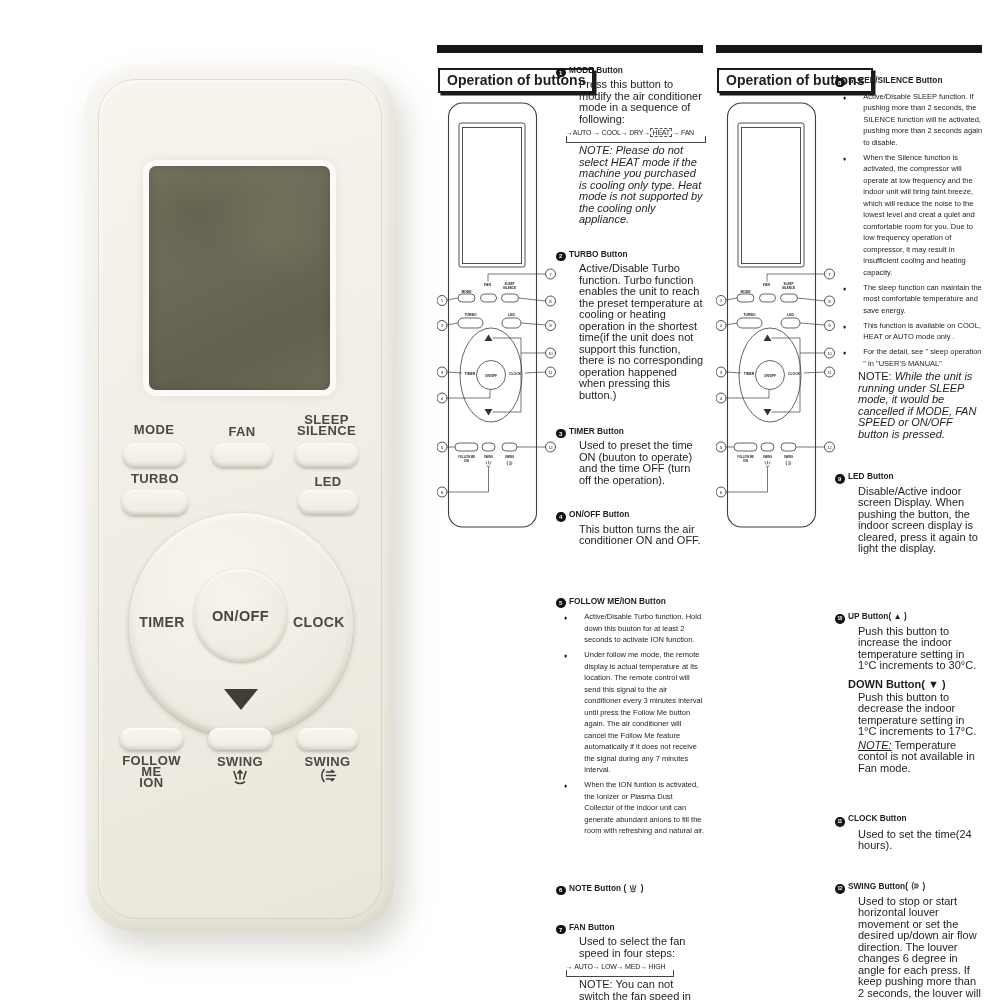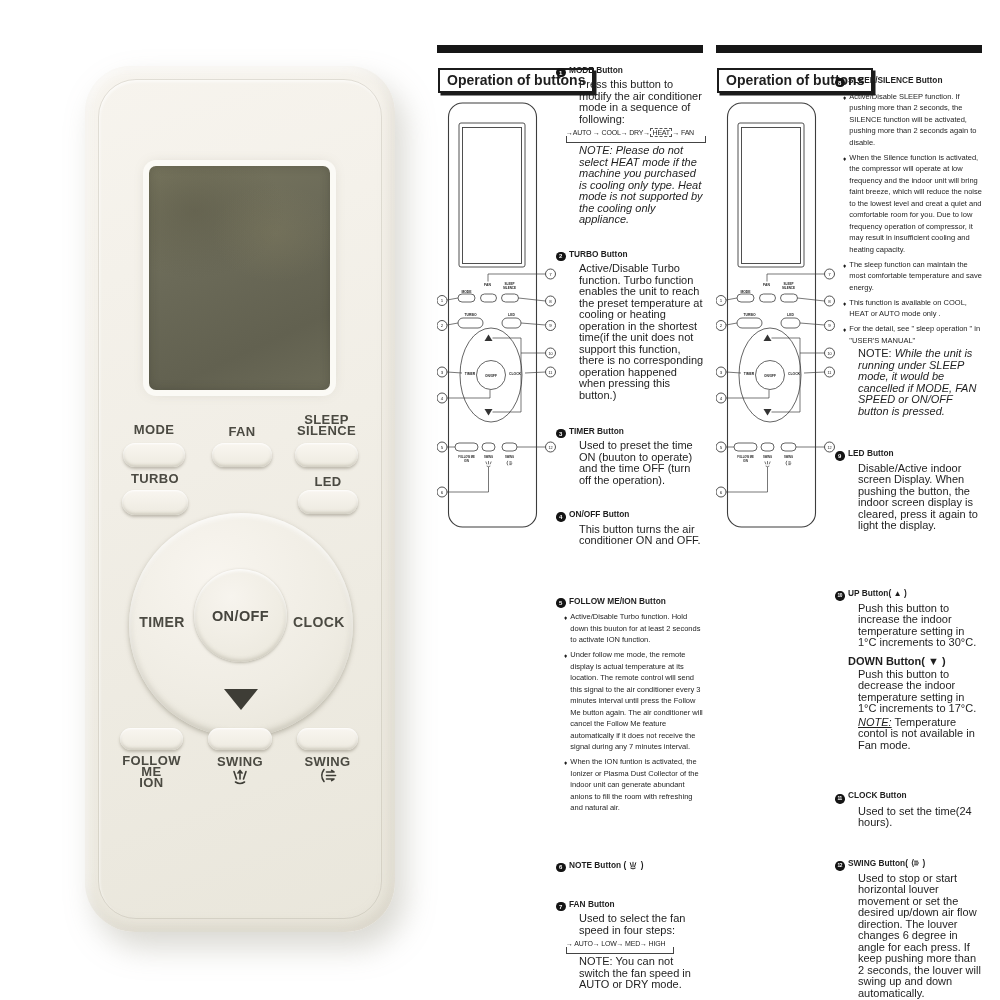--- a/index.html
+++ b/index.html
@@ -50,21 +50,21 @@
 
   .col { position:absolute; left:119px; top:0; width:148px; }
   .col-1 { padding-top:24px; }
   .col-2 { padding-top:34px; }
   .sec-title { font-weight:bold; font-size:8.3px; line-height:12px; margin-left:0; }
   .num { display:inline-flex; align-items:center; justify-content:center; vertical-align:-1.5px;
          width:9.5px; height:9.5px; border-radius:50%; background:#141414; color:#fff;
          font-weight:bold; font-size:6px; margin-right:3.5px; }
   .num-wide { font-size:4.8px; letter-spacing:-.3px; }
   .col p { font-size:11px; line-height:11.5px; margin:2px 0 0 23px; }
-  .bul { display:flex; gap:3px; margin:3.5px 0 0 8px; font-size:7.5px; line-height:11.5px; }
+  .bul { display:flex; gap:17px; margin:3.5px 0 0 8px; font-size:7.5px; line-height:11.5px; }
   .bul .bm { flex:0 0 auto; font-size:6.5px; margin-top:1px; }
   .note-lbl { font-weight:normal; }
   .ital { font-style:italic; }
   .und { text-decoration:underline; }
   .seq { margin:4px 0 0 10px; font-size:7px; }
   .seq-line { white-space:nowrap; letter-spacing:-.2px; }
   .seq-heat { border:1px dashed #555; padding:0 1.5px; }
   .seq-loop { border:1px solid #444; border-top:none; height:6px; margin-top:0px; }
   .seq-mode .seq-loop { width:138px; }
   .seq-fan  .seq-loop { width:106px; }

